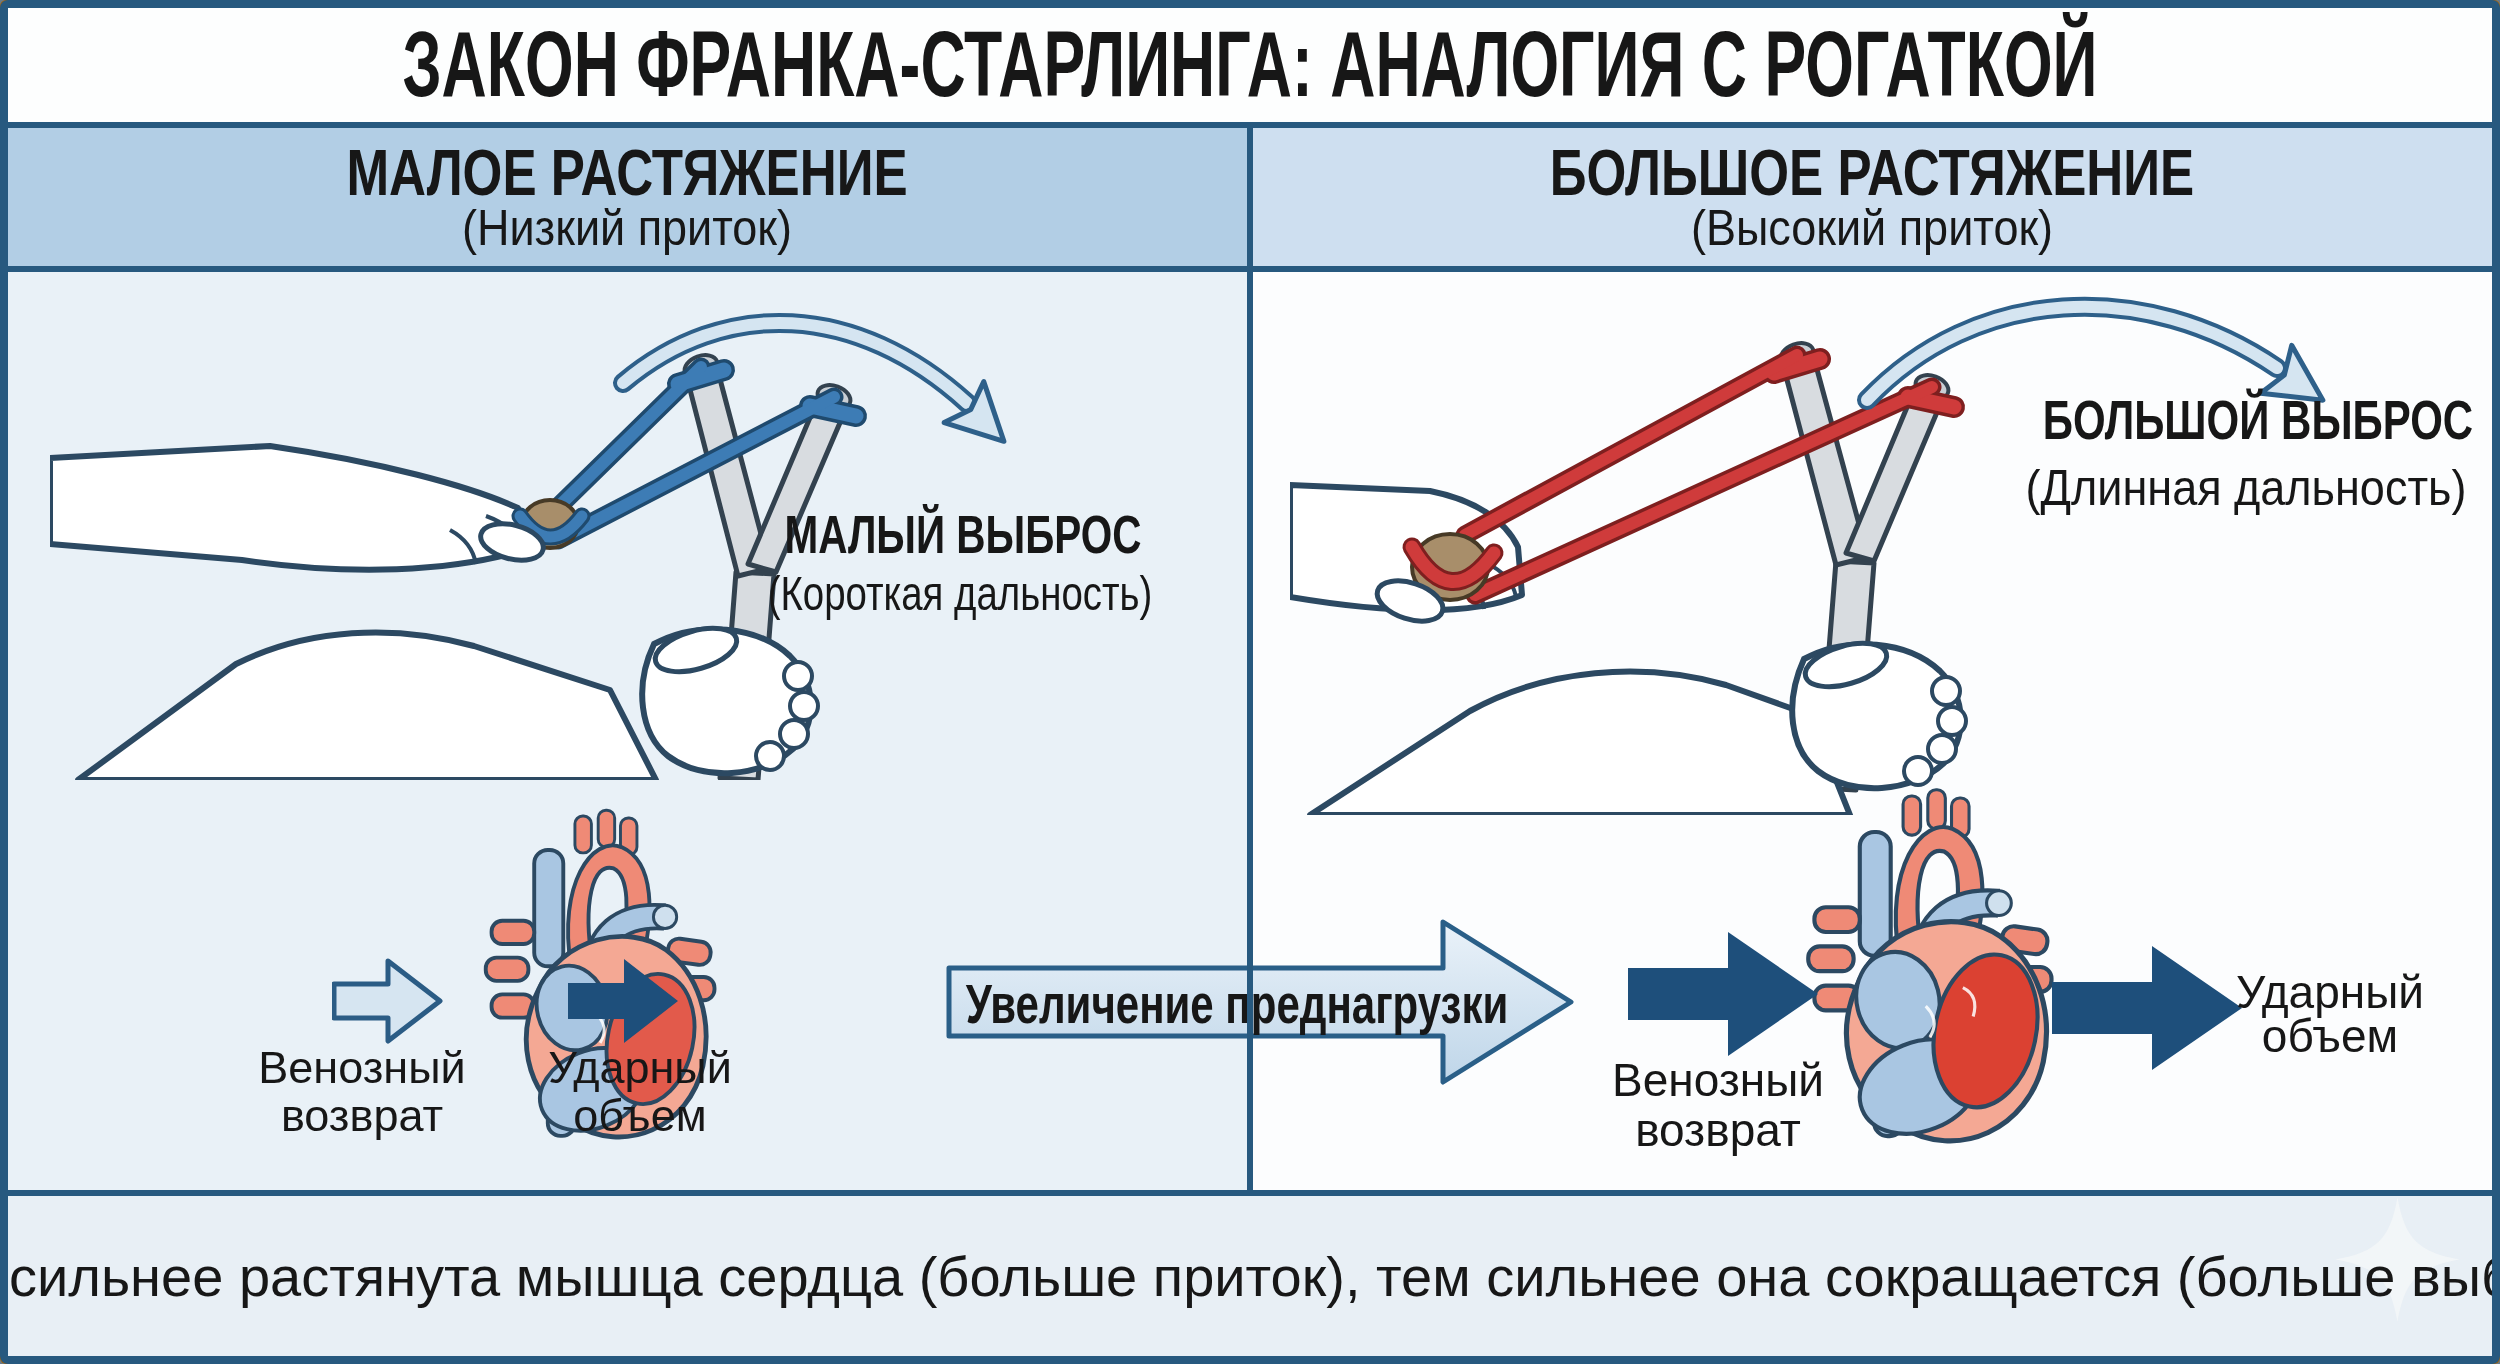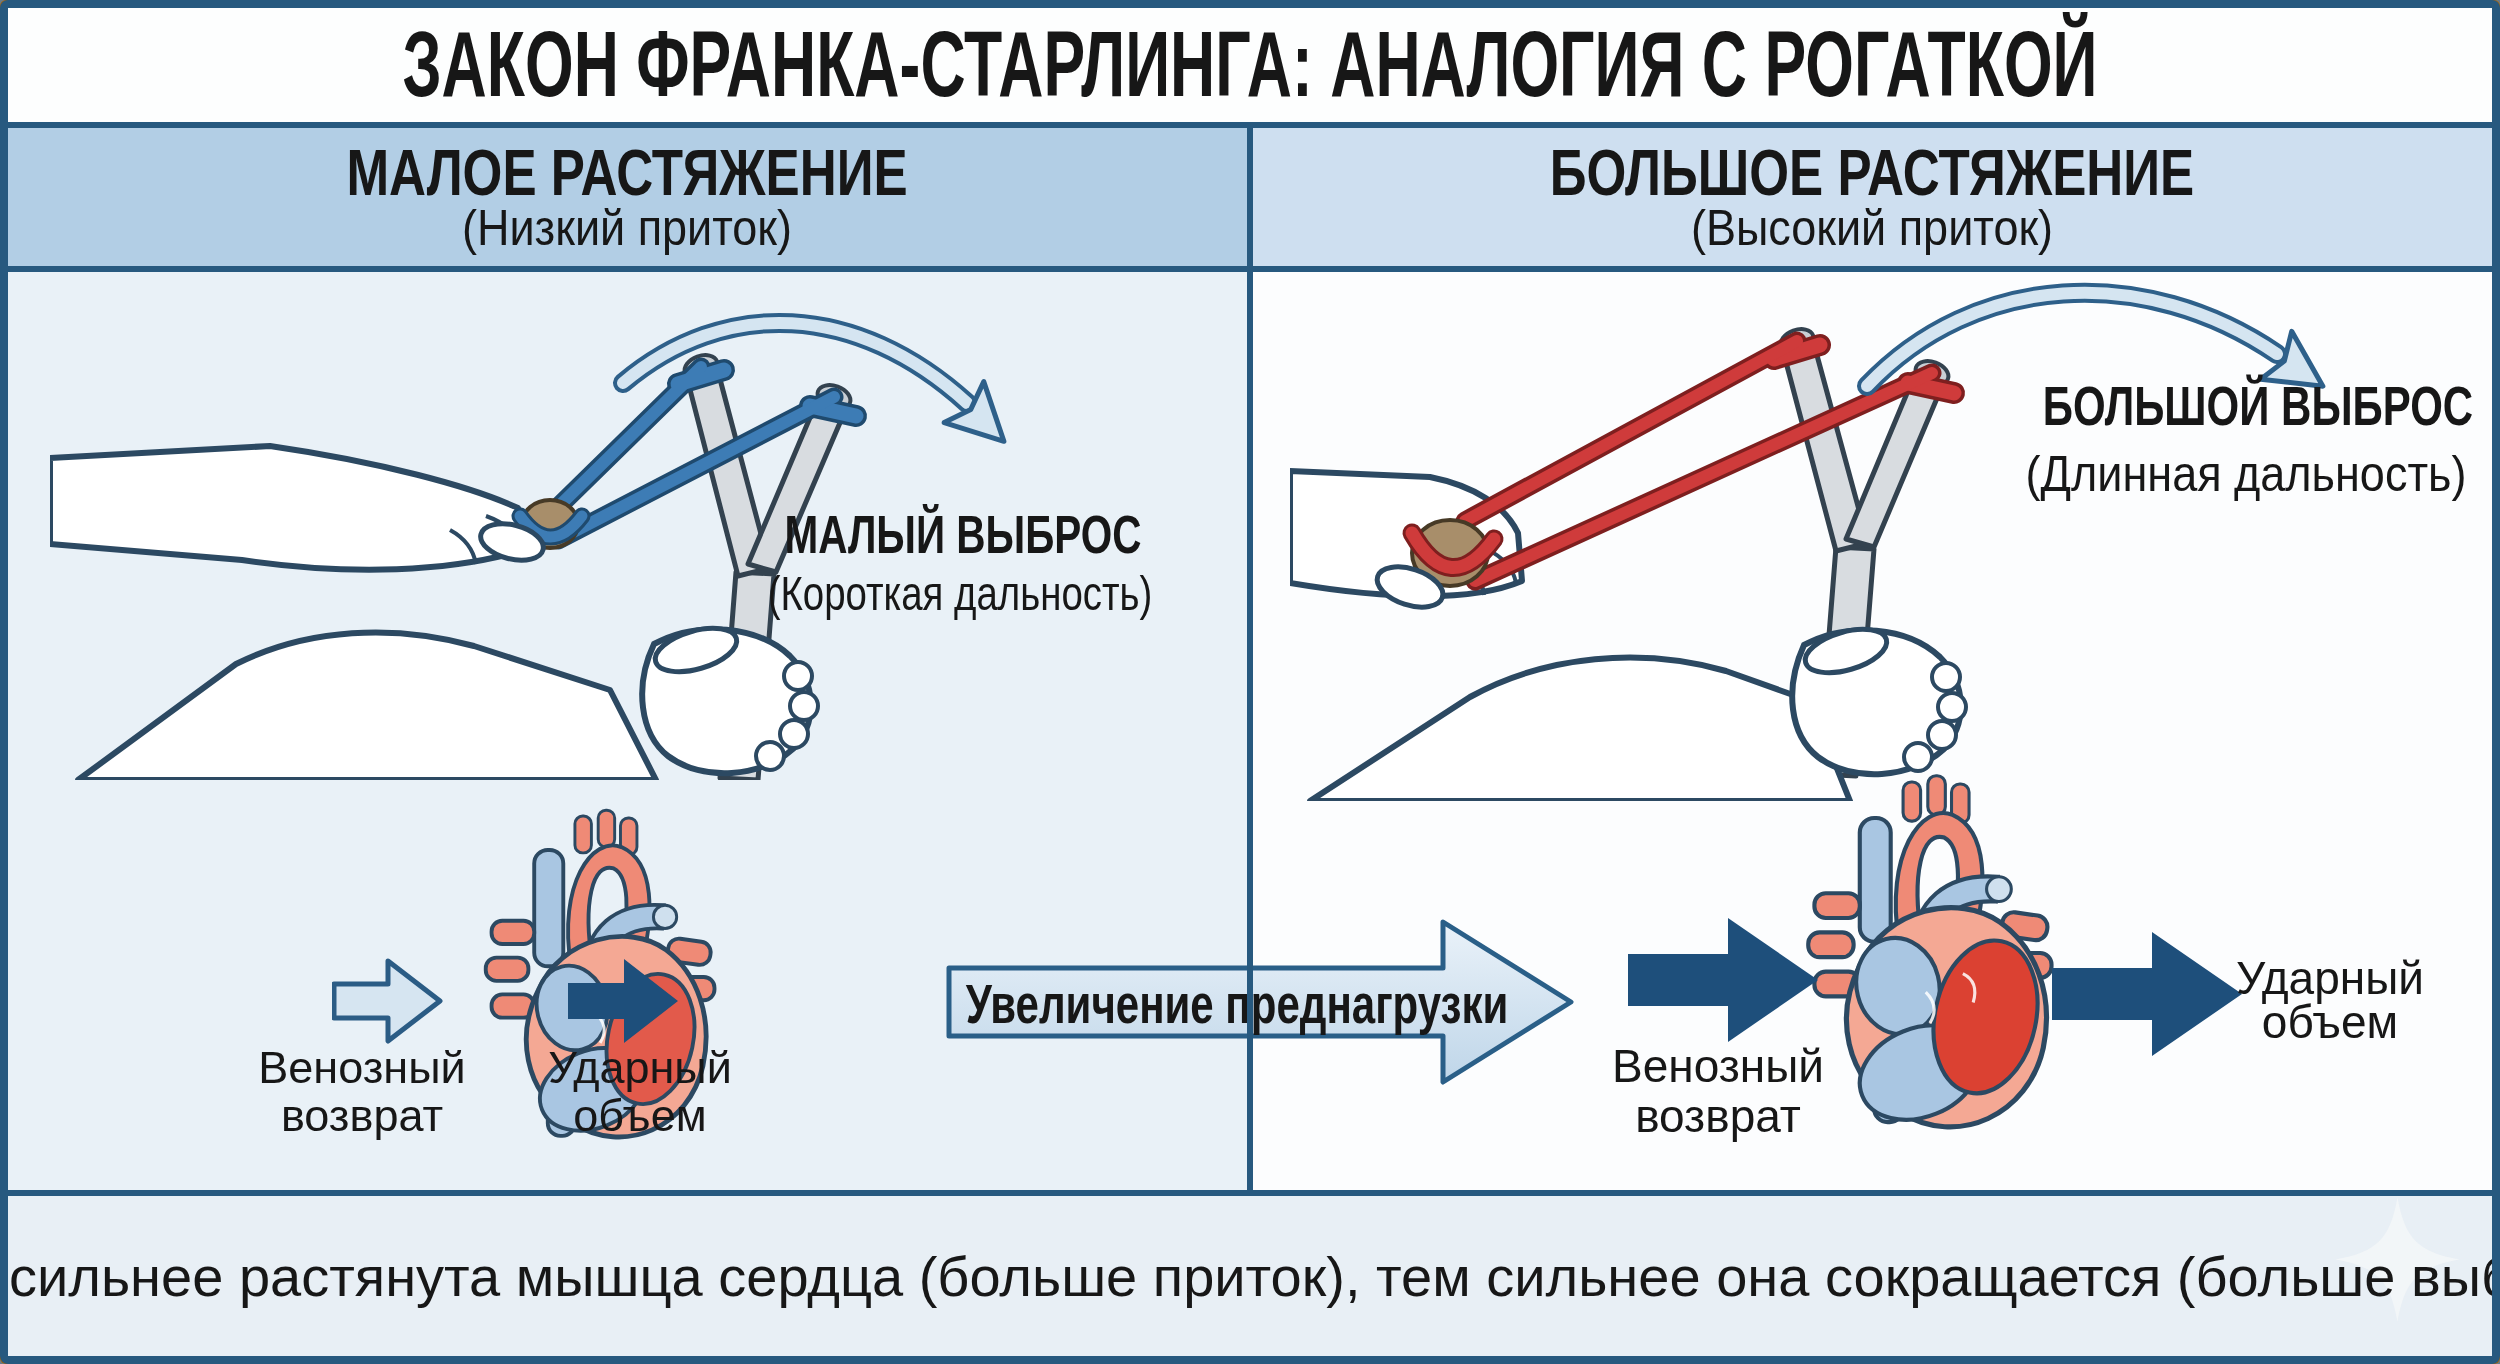--- a/index.html
+++ b/index.html
@@ -132,21 +132,21 @@
     <svg class="abs" style="left:560px;top:685px;" width="112" height="88" viewBox="0 0 112 88">
       <polygon points="0,26 56,26 56,2 110,44 56,86 56,62 0,62" fill="#1e4f7b"></polygon>
     </svg>
 
     <div class="lbl f45" style="left:354px;top:796px;">Венозный</div>
     <div class="lbl f45" style="left:354px;top:844px;">возврат</div>
     <div class="lbl f45" style="left:632px;top:796px;">Ударный</div>
     <div class="lbl f45" style="left:632px;top:844px;">объем</div>
   </section>
 
-  <section class="abs" style="left:1253px;top:258px;width:1239px;height:918px;">
+  <section class="abs" style="left:1253px;top:272px;width:1239px;height:918px;">
 
     <svg class="abs" style="left:37px;top:23px;" width="720" height="520" viewBox="0 0 720 520">
       <path d="M546,266 L584,268 L566,495 L528,493 Z" fill="#d8dce0" stroke="#33424f" stroke-width="5" stroke-linejoin="round"></path>
       <path d="M492,66 L522,56 L578,262 L546,270 Z" fill="#d8dce0" stroke="#33424f" stroke-width="5" stroke-linejoin="round"></path>
       <path d="M628,86 L656,96 L584,266 L556,258 Z" fill="#d8dce0" stroke="#33424f" stroke-width="5" stroke-linejoin="round"></path>
       <ellipse cx="507" cy="60" rx="17" ry="11" transform="rotate(-20 507 60)" fill="#c9cfd5" stroke="#33424f" stroke-width="4"></ellipse>
       <ellipse cx="642" cy="92" rx="17" ry="11" transform="rotate(20 642 92)" fill="#c9cfd5" stroke="#33424f" stroke-width="4"></ellipse>
       <path d="M20,520 L180,416 C256,374 352,366 436,390 L520,420 L560,520 Z" fill="#ffffff" stroke="#2c4962" stroke-width="6" stroke-linejoin="round"></path>
       <path d="M514,364 C558,340 618,346 650,376 C676,402 678,442 654,468 C622,498 562,502 528,476 C500,454 494,408 514,364 Z" fill="#ffffff" stroke="#2c4962" stroke-width="6"></path>
       <circle cx="656" cy="396" r="14" fill="#ffffff" stroke="#2c4962" stroke-width="4"></circle>

